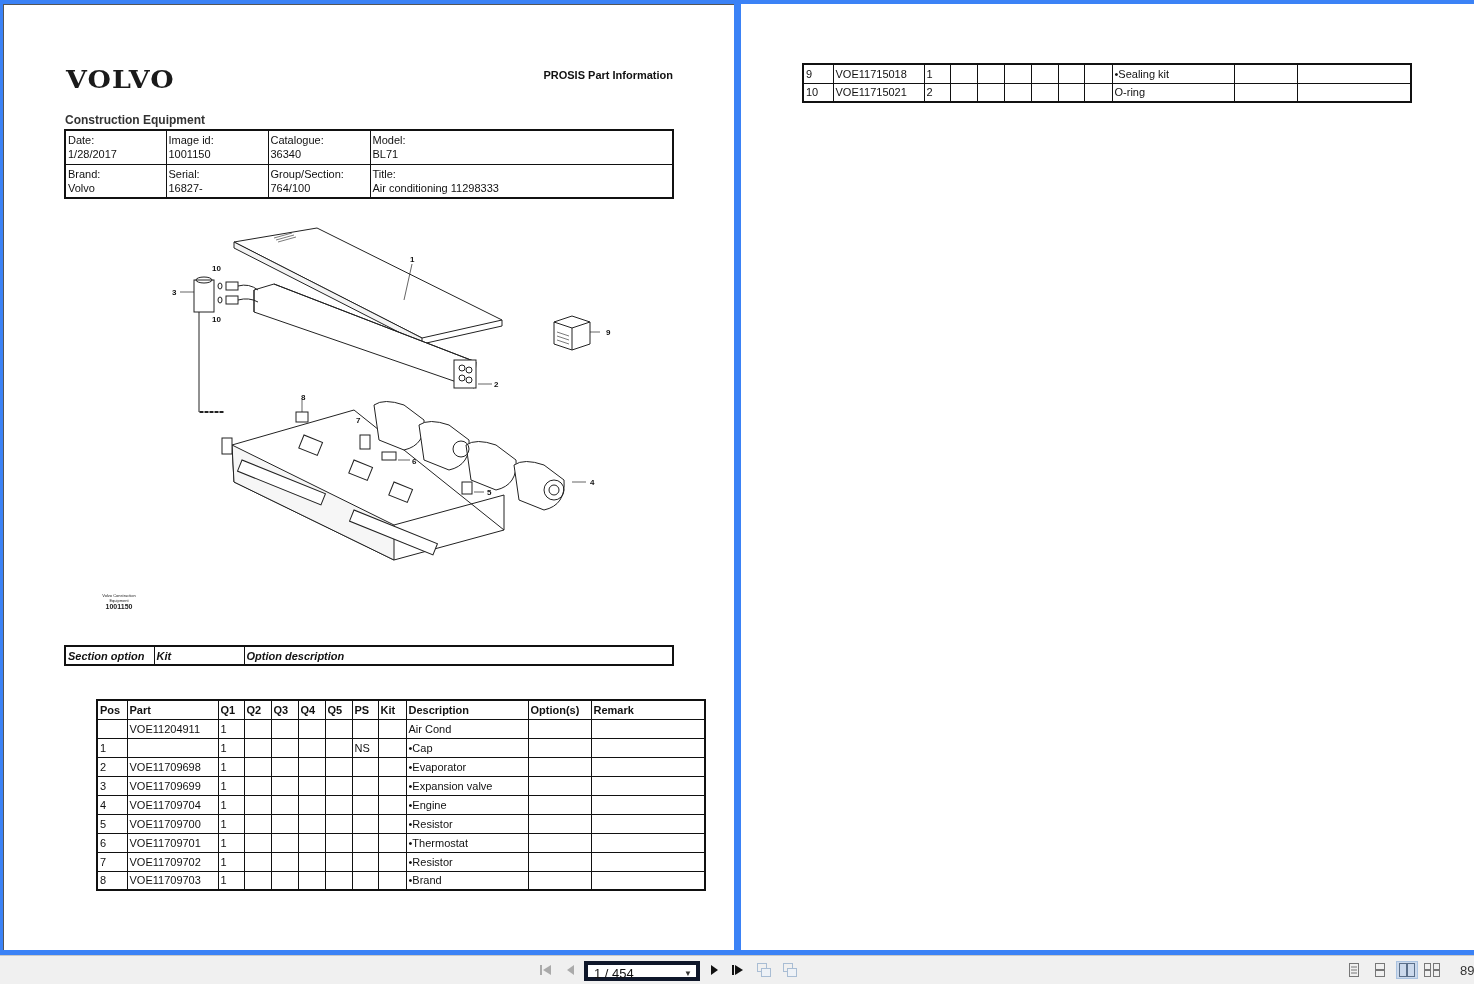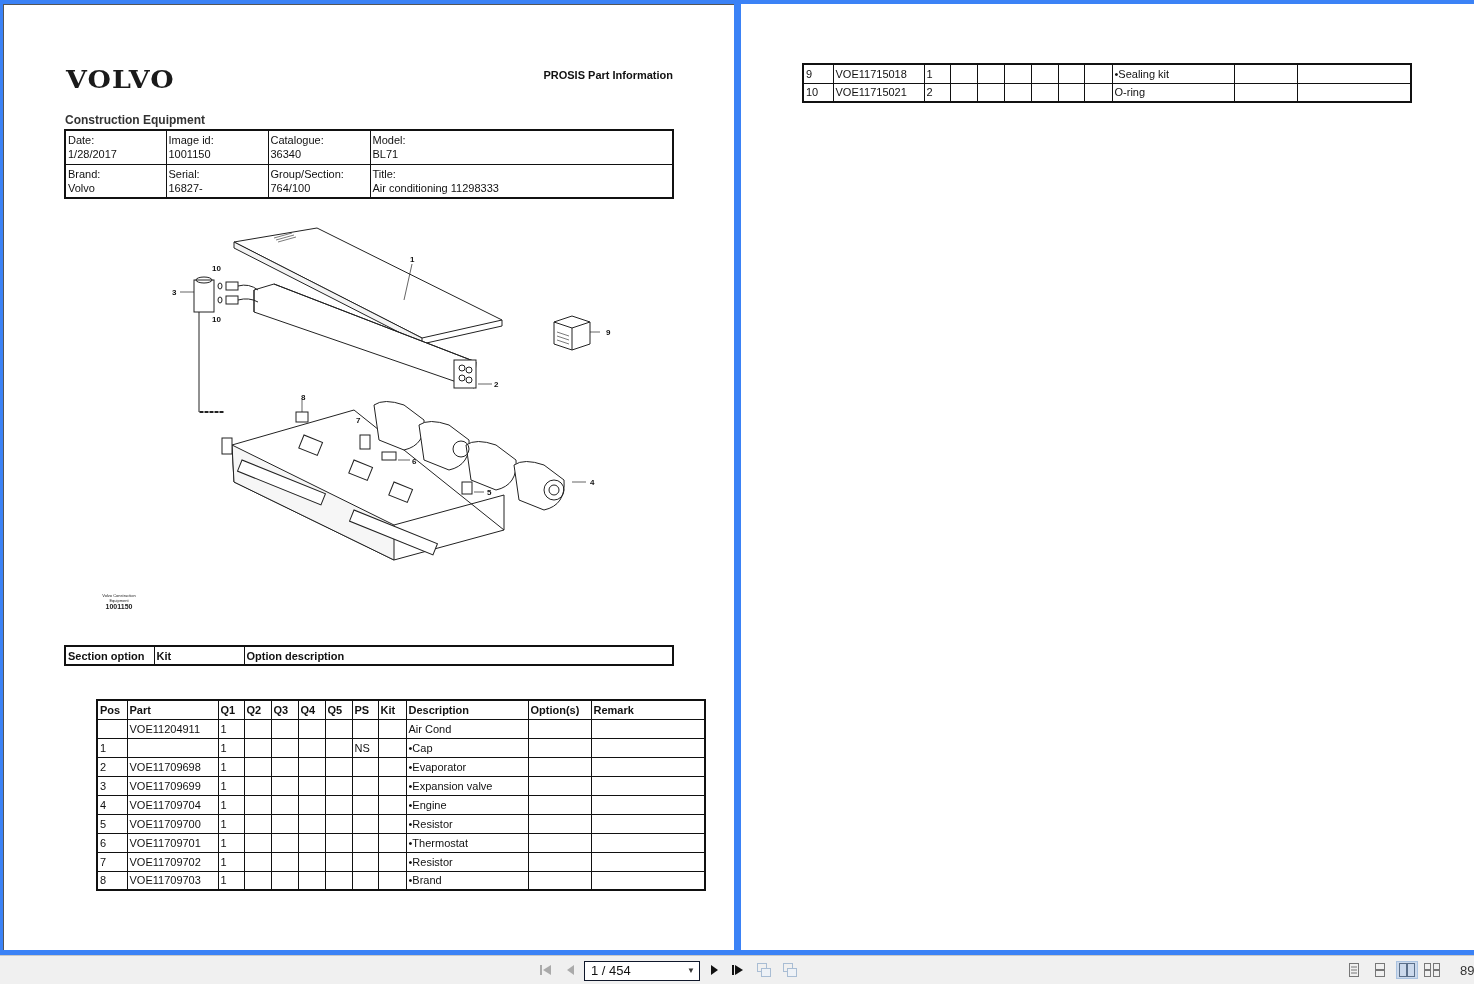--- a/index.html
+++ b/index.html
@@ -21,31 +21,31 @@
   .info { left: 60px; top: 124px; width: 610px; }
   .info td { height: 34px; vertical-align: top; padding-top: 3px; line-height: 14px; }
   .info .lbl { display: block; font-weight: normal; }
   .info .val { display: block; font-weight: normal; }
 
   .diagram { position: absolute; left: 150px; top: 215px; width: 470px; height: 360px; }
   .caption { position: absolute; left: 90px; top: 588px; width: 50px; text-align: center; font-family: "Liberation Sans", sans-serif; font-size: 4px; color: #222; line-height: 5px;}
   .caption .num { font-size: 7px; font-weight: bold; line-height: 8px; }
 
   .options { left: 60px; top: 640px; width: 610px; }
-  .options td, .options th { height: 19px; }
+  .options td, .options th { height: 19px; font-style: italic; }
 
   .parts { left: 60px; top: 694px; width: 610px; margin-left: 32px; }
   .parts td, .parts th { height: 19px; }
 
   .parts2 { left: 61px; top: 59px; width: 610px; }
   .parts2 td { height: 19px; }
 
   .toolbar { position: absolute; left: 0; top: 955px; width: 1474px; height: 29px; background: #f0f0f0; border-top: 1px solid #c8c8c8; }
   .tb-btn { position: absolute; top: 6px; width: 16px; height: 16px; display: flex; align-items: center; justify-content: center; font-size: 12px; }
-  .page-box { position: absolute; left: 584px; top: 5px; width: 116px; height: 20px; background: #fff; border: 1px solid #0f172a; font-family: "Liberation Sans", sans-serif; font-size: 13px; padding-left: 6px; line-height: 18px; color: #111; }
+  .page-box { position: absolute; left: 584px; top: 5px; width: 116px; height: 20px; background: #fff; border: 4px solid #0f172a; font-family: "Liberation Sans", sans-serif; font-size: 13px; padding-left: 6px; line-height: 18px; color: #111; }
   .page-box .dd { position: absolute; right: 4px; top: 0; font-size: 8px; color: #333; }
   .zoom-val { position: absolute; left: 1460px; top: 7px; font-family: "Liberation Sans", sans-serif; font-size: 13px; color: #333; }
   .view-active { background: #cbd9ec; border: 1px solid #a9c2e0; }
 </style>
 </head>
 <body>
 
 <div class="viewer">
   <div class="page left">
     <div class="logo">VOLVO</div>

